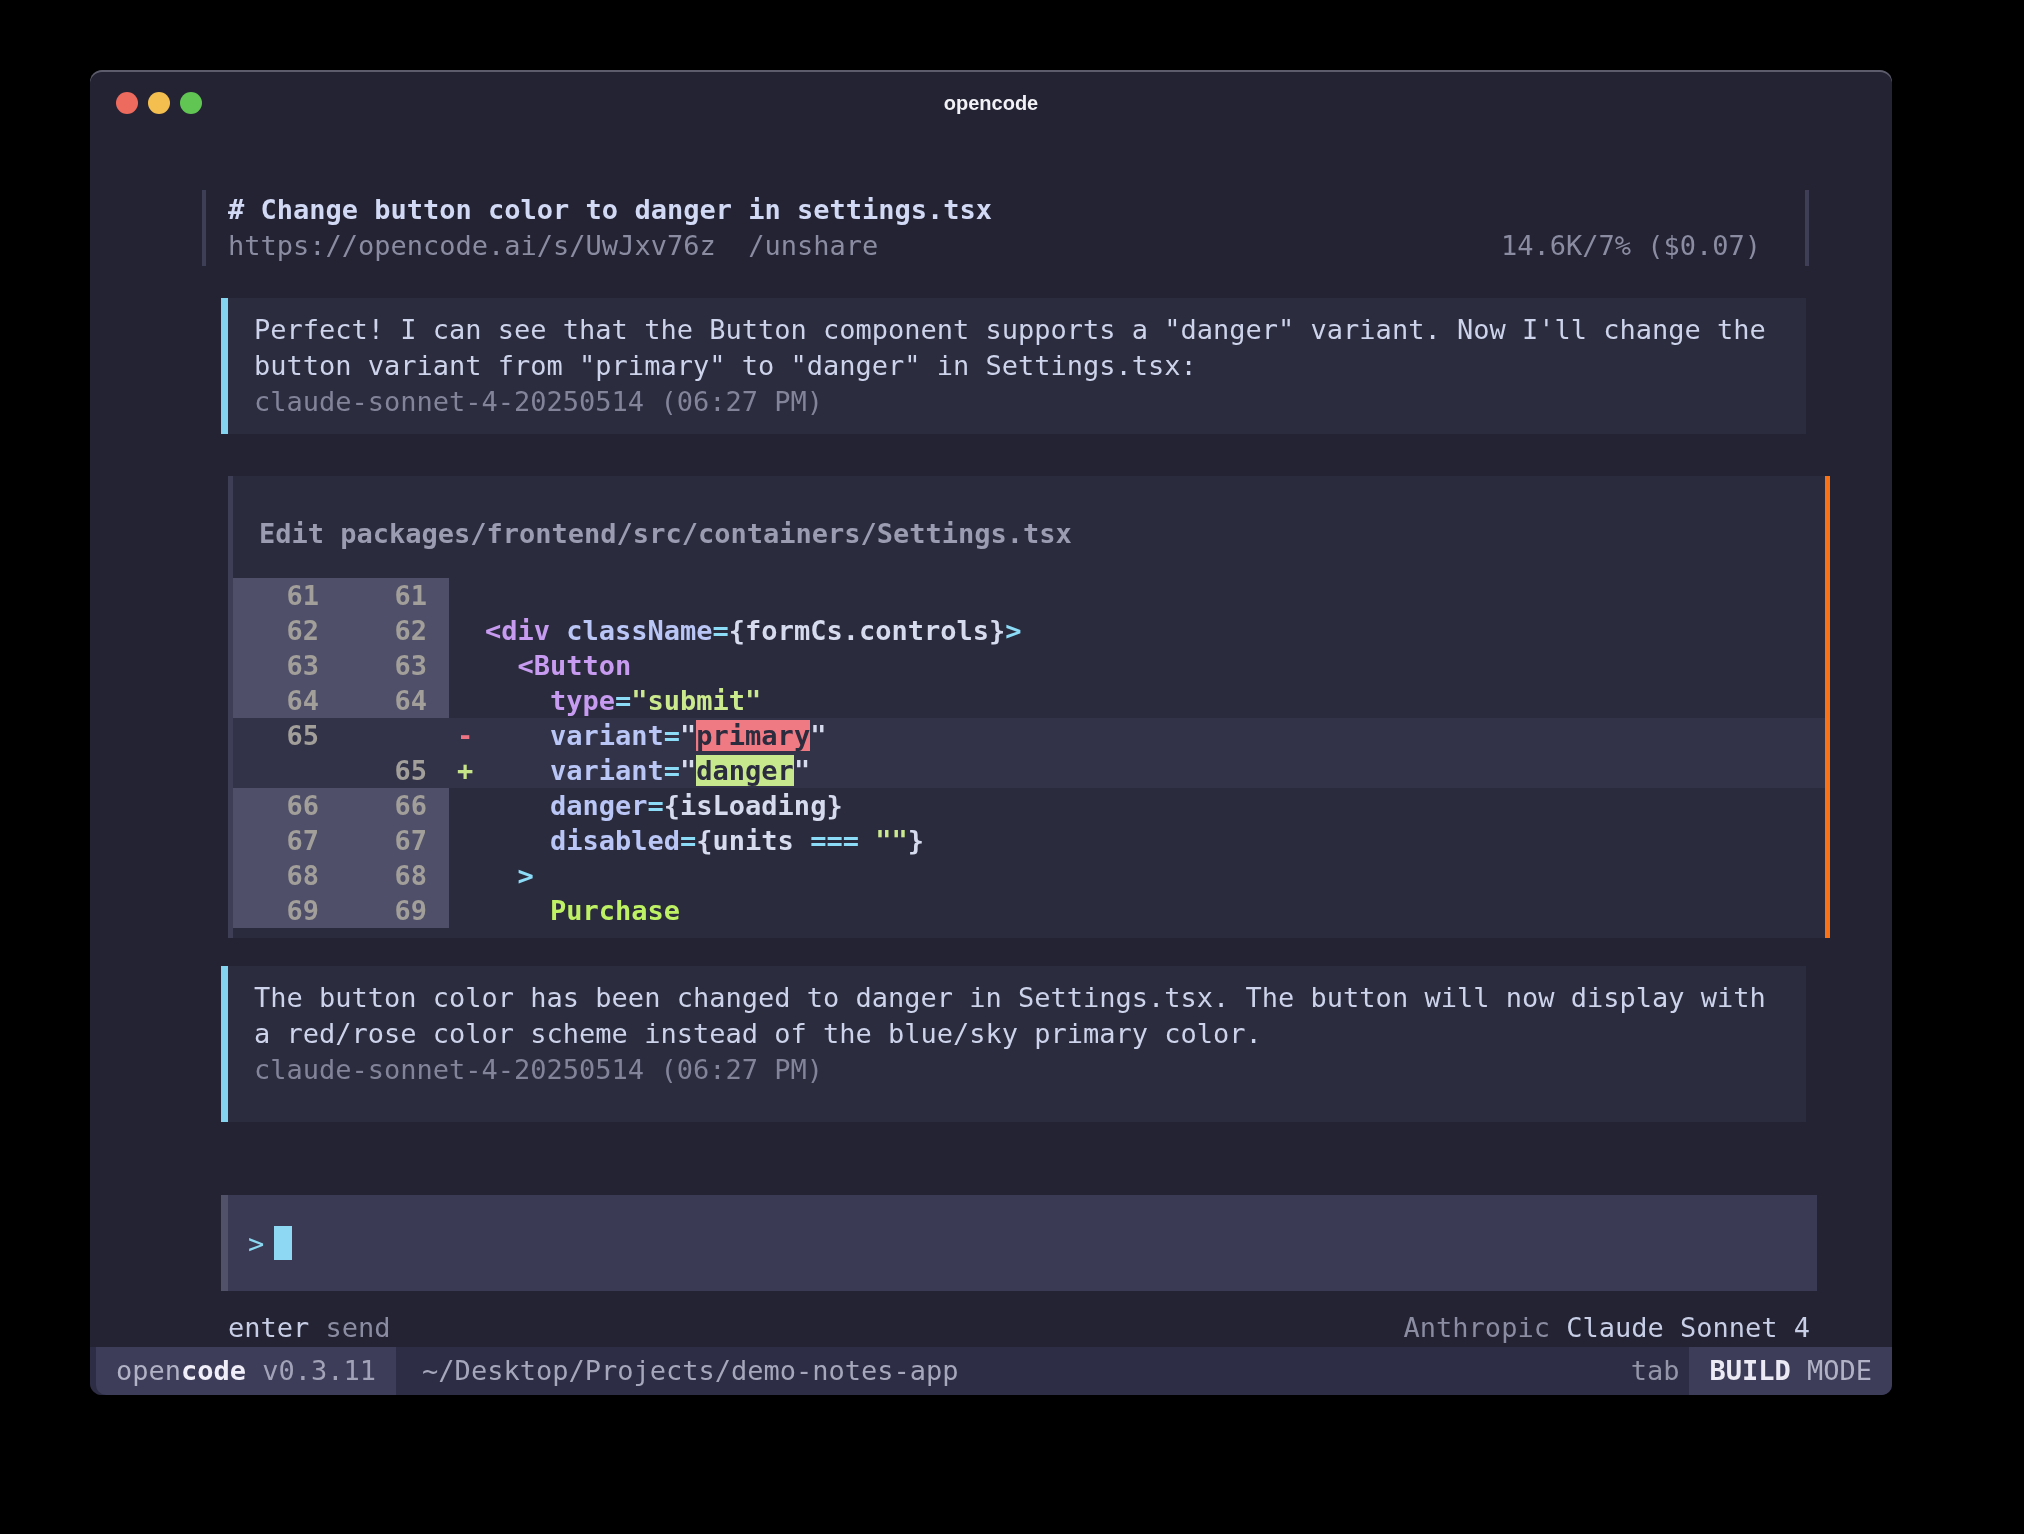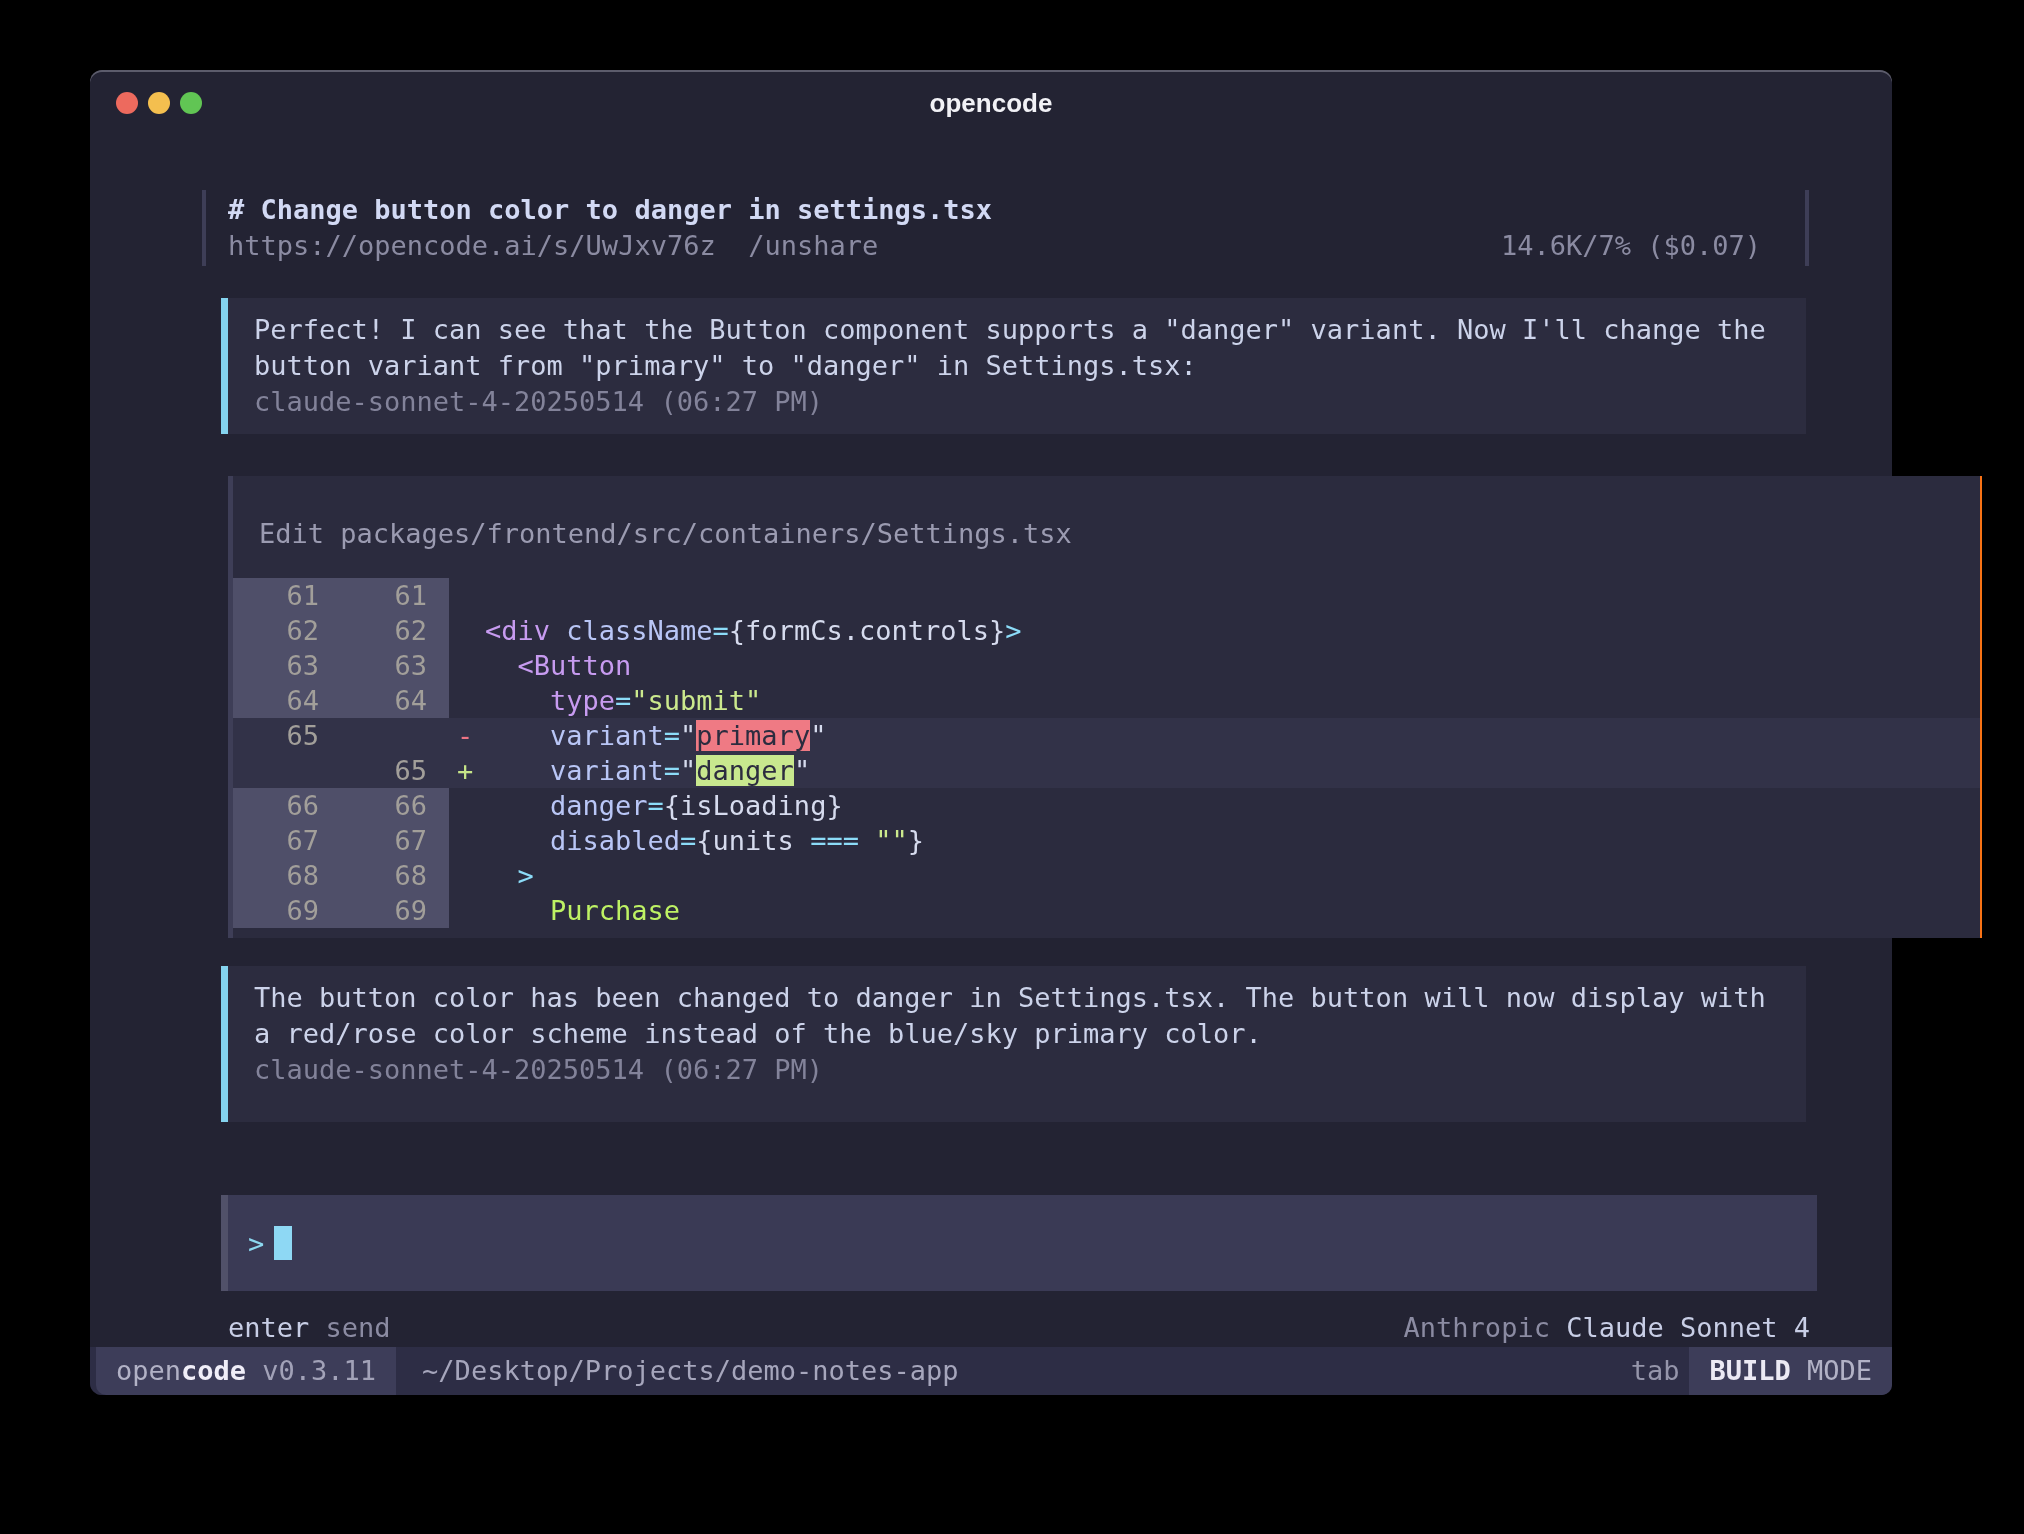--- a/index.html
+++ b/index.html
@@ -13,42 +13,42 @@
   }
 
   
   .titlebar { position:absolute; left:0; top:0; width:100%; height:66px;
     display:flex; align-items:center; justify-content:center; }
   .lights { position:absolute; left:26px; top:0; height:66px; display:flex; align-items:center; gap:10px; }
   .light { width:22px; height:22px; border-radius:50%; }
   .light.red   { background:#ed6a5e; }
   .light.yellow{ background:#f4bf4f; }
   .light.green { background:#61c554; }
-  .win-title { font-family:"Liberation Sans", sans-serif; font-weight:bold; font-size:26px; color:#f1f1f6; }
+  .win-title { font-family:"Liberation Sans", sans-serif; font-weight:bold; font-size:20px; color:#f1f1f6; }
 
   
   .topic { position:absolute; left:112px; top:120px; width:1607px;
     border-left:4px solid #3e3e57; border-right:4px solid #3e3e57;
     padding:2px 44px 2px 22px; }
   .topic-title { font-weight:bold; color:#d2d9f4; line-height:36px; white-space:pre; }
   .topic-sub { display:flex; justify-content:space-between; line-height:36px; color:#8b8ba2;align-items:center; }
   .topic-url-wrap { white-space:pre; }
 
   
   .msg { position:absolute; left:131px; width:1585px; background:#2c2c3f;
     border-left:7px solid #84d3ef; padding:14px 24px 14px 26px; }
   .msg-line { line-height:36px; white-space:pre; color:#ccd3ea; }
   .msg-meta { line-height:36px; white-space:pre; color:#83839a; }
   .msg1 { top:228px; }
   .msg2 { top:896px; padding-bottom:34px; }
 
   
-  .diff { position:absolute; left:138px; top:406px; width:1754px; height:462px;
-    background:#2b2b3e; border-left:5px solid #3e3e57; border-right:2px solid #f97316;
-    padding-top:40px; }
+  .diff { position:absolute; left:138px; top:406px; width:1602px; height:462px;
+    background:#2b2b3e; border-left:5px solid #3e3e57; border-right:5px solid #f97316;
+    padding-top:40px;font-weight:bold; }
   .diff-header { color:#9b9bb1; line-height:36px; padding-left:26px; margin-bottom:26px; white-space:pre; }
   .drow { display:flex; height:35px; line-height:35px; }
   .drow .gut { width:108px; flex:0 0 108px; text-align:right; padding-right:22px; background:#4f4f69; color:#a29f9a; }
   .drow.changed { background:#323248; }
   .drow.changed .gut { background:transparent; }
   .num-del { color:#ee7484; }
   .num-add { color:#c6e488; }
   .marker { width:36px; flex:0 0 36px; padding-left:8px; }
   .marker.m-del { color:#ee7484; }
   .marker.m-add { color:#c6e488; }

